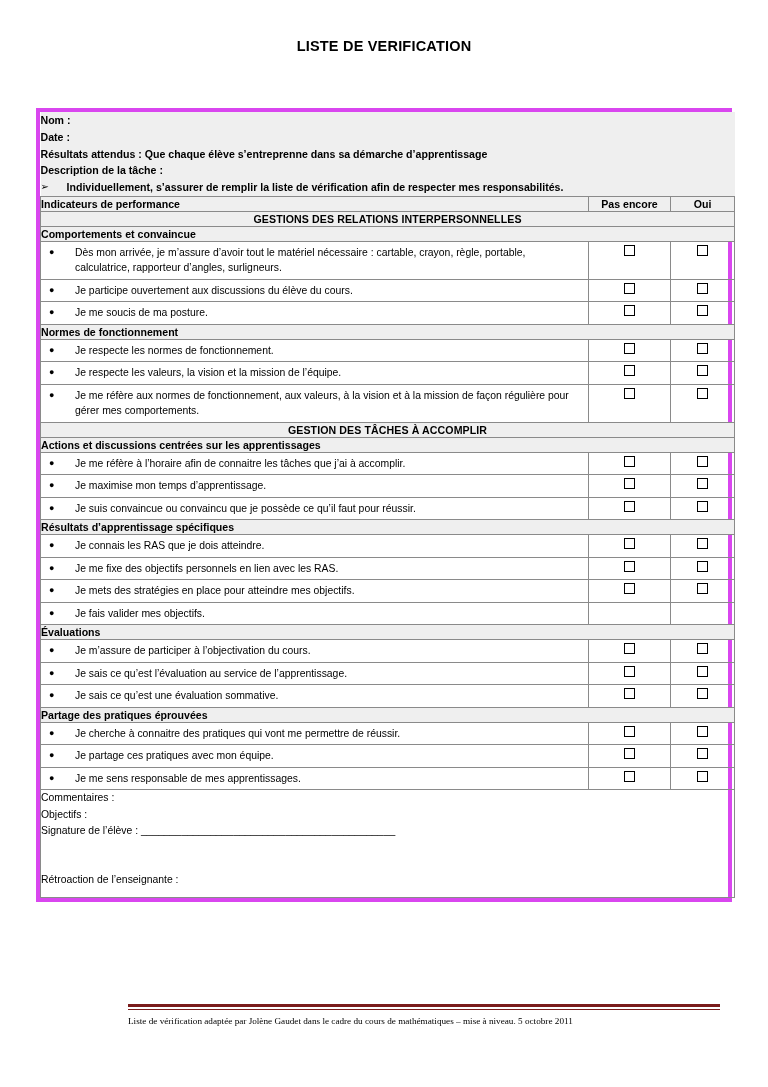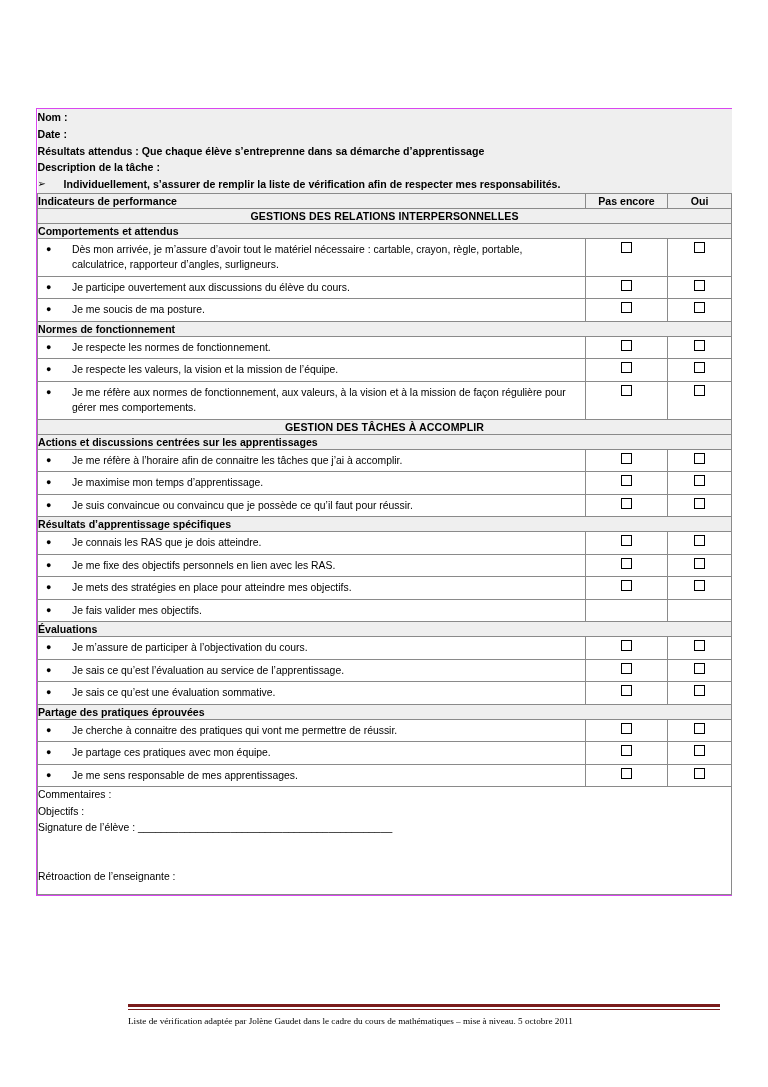--- a/index.html
+++ b/index.html
@@ -41,21 +41,21 @@
     padding-top: 20px;
     line-height: 1.2;
   }
 
   
   .sheet {
     position: absolute;
     left: 36px;
     top: 108px;
     width: 696px;
-    border: 1px solid #d946ef;
+    border: 4px solid #d946ef;
     box-sizing: border-box;
     background: #ffffff;
   }
   table.checklist {
     border-collapse: collapse;
     width: 100%;
     table-layout: fixed;
   }
   table.checklist td {
     border: 1px solid #8a8a8a;
@@ -198,20 +198,21 @@
     padding-top: 5px;
     color: #000000;
     white-space: nowrap;
   }
 </style>
 </head>
 <body>
 
 <div class="page">
 
+  <div class="doc-title">LISTE DE VERIFICATION</div>
 
   <div class="sheet">
     <table class="checklist">
       <colgroup>
         <col class="c-label">
         <col class="c-pas">
         <col class="c-oui">
       </colgroup>
       <tbody>
 
@@ -231,21 +232,21 @@
         <tr>
           <td class="colhead-label">Indicateurs de performance</td>
           <td class="colhead-chk">Pas encore</td>
           <td class="colhead-chk">Oui</td>
         </tr>
 
       <tr>
             <td class="banner" colspan="3">GESTIONS DES RELATIONS INTERPERSONNELLES</td>
           </tr>
           <tr>
-            <td class="subhead" colspan="3">Comportements et attendus</td>
+            <td class="subhead" colspan="3">Comportements et convaincue</td>
           </tr>
           <tr>
             <td>
               <div class="item">
                 <span class="dot">●</span>
                 <span class="txt">Dès mon arrivée, je m’assure d’avoir tout le matériel nécessaire : cartable, crayon, règle, portable, calculatrice, rapporteur d’angles, surligneurs.</span>
               </div>
             </td>
             <td class="chk-cell"><span class="checkbox"></span></td>
             <td class="chk-cell"><span class="checkbox"></span></td>

